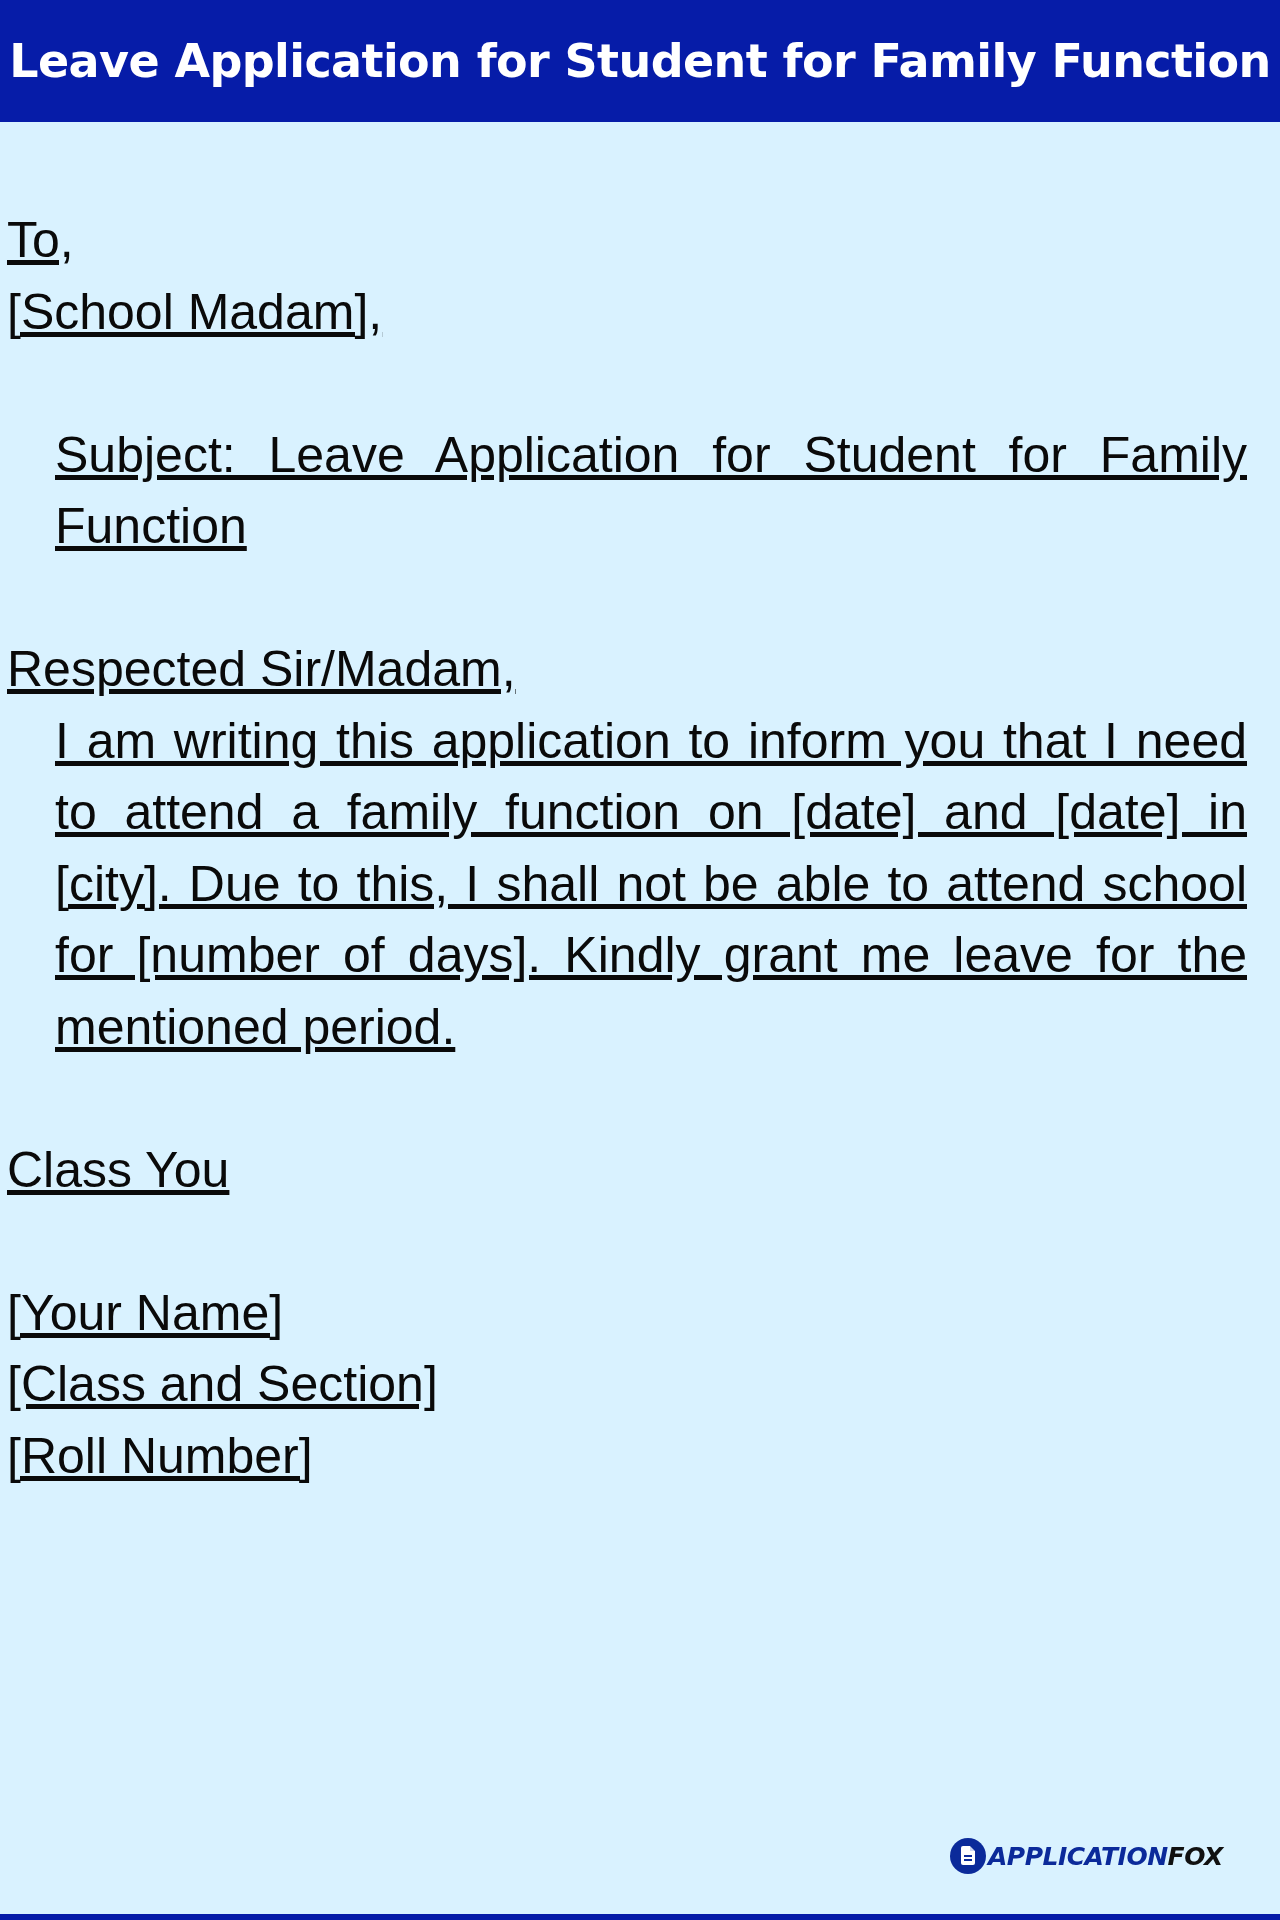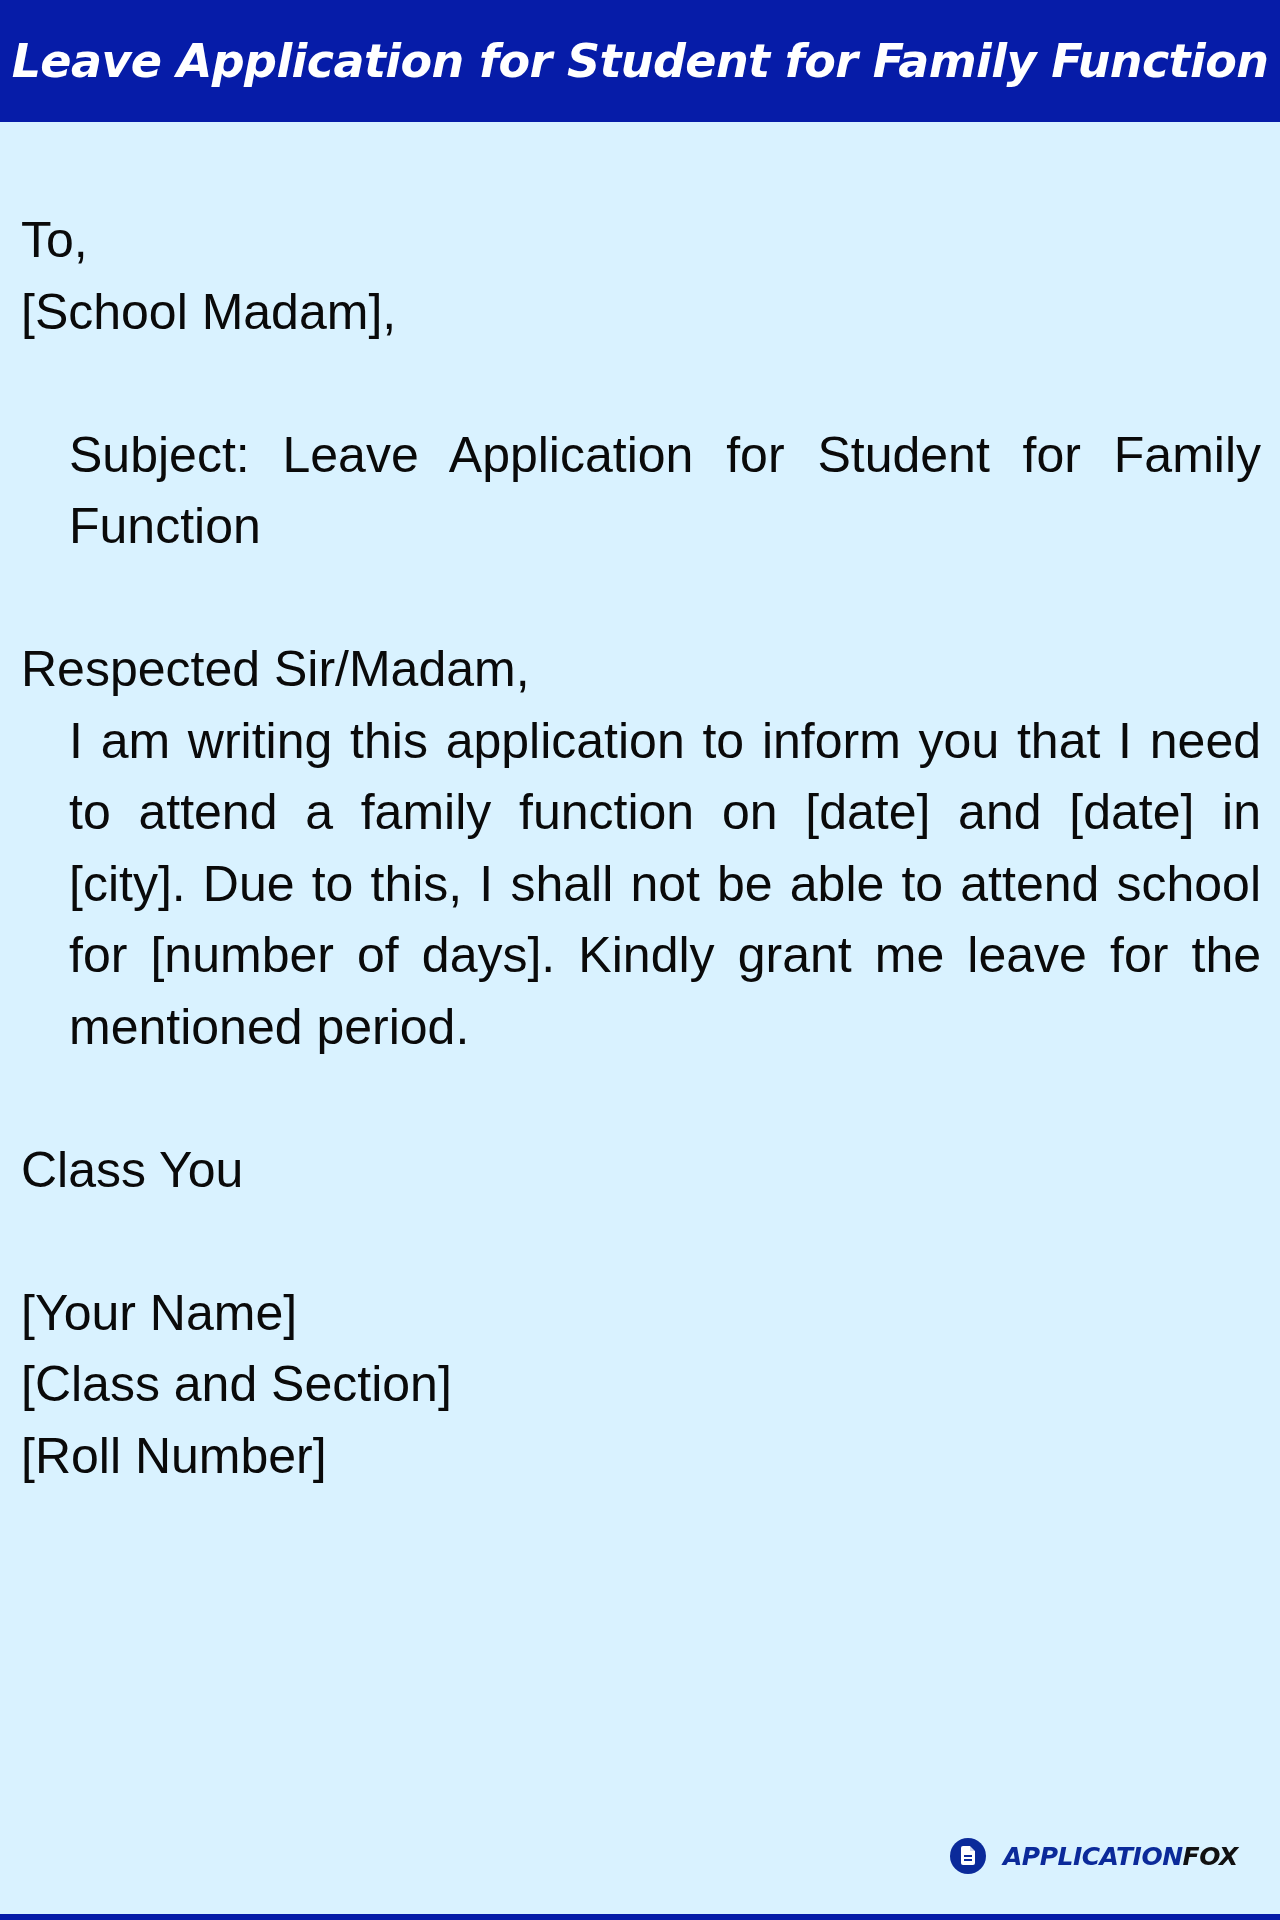--- a/index.html
+++ b/index.html
@@ -12,38 +12,38 @@
   .header {
     position: absolute; left: 0; top: 0; width: 1280px; height: 122px;
     background: #061ca8;
     display: flex; align-items: center; justify-content: center;
   }
   .header h1 {
     margin: 0; color: #ffffff;
     font-family: "DejaVu Sans", "Liberation Sans", sans-serif;
     font-weight: bold; font-size: 46px; letter-spacing: -0.6px;
     white-space: nowrap;
-    font-style: italic;
   }
   .letter {
-    position: absolute; left: 21px; top: 205px; width: 1240px;
+    position: absolute; left: 7px; top: 205px; width: 1240px;
     color: #0a0a0a;
     font-size: 50px; line-height: 71.5px;
     font-family: "Liberation Sans", sans-serif;
+    text-decoration: underline;
   }
   .line { display: block; white-space: nowrap; height: 71.5px; }
   .blank { height: 71.5px; }
   .para {
     text-align: justify; text-align-last: left;
     white-space: normal;
     margin-left: 48px;
   }
   .logo {
     position: absolute; left: 950px; top: 1838px;
-    display: flex; align-items: center; gap: 17px;
+    display: flex; align-items: center; gap: 2px;
   }
   .logo-icon {
     width: 36px; height: 36px; border-radius: 50%;
     background: #0b2a9a; position: relative;
   }
   .logo-icon .doc {
     position: absolute; left: 11px; top: 8px; width: 14px; height: 19px;
     background: #ffffff; border-radius: 2px;
   }
   .logo-icon .doc::before {

